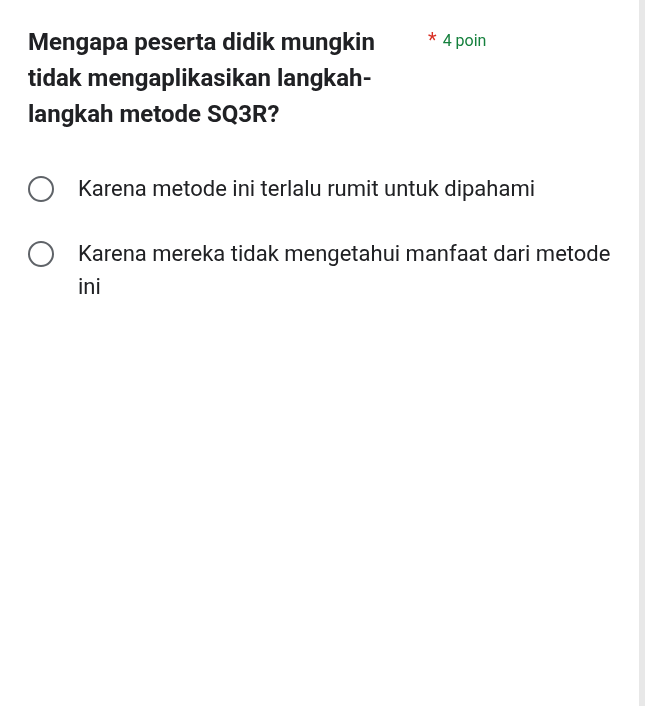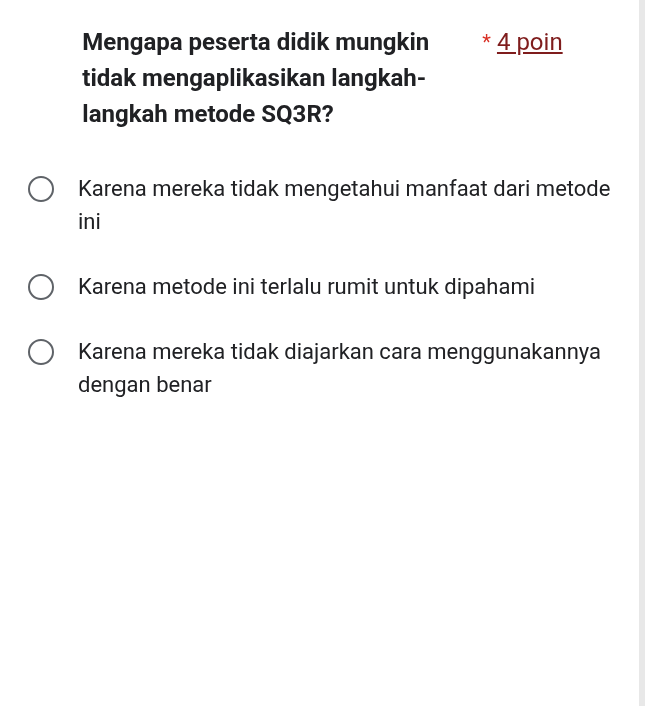--- a/index.html
+++ b/index.html
@@ -13,21 +13,21 @@
       height: 706px;
       background: #fff;
       position: relative;
     }
     .container {
       padding: 24px 28px;
       position: relative;
     }
     .header-row {
       display: flex;
-      justify-content: center;
+      justify-content: flex-start;
       align-items: flex-start;
       margin-bottom: 40px;
     }
     .question-text {
       font-size: 24px;
       font-weight: 700;
       color: #202124;
       line-height: 1.5;
       max-width: 400px;
     }
@@ -36,23 +36,22 @@
       align-items: center;
       gap: 6px;
       white-space: nowrap;
       padding-top: 4px;
     }
     .asterisk {
       color: #d93025;
       font-size: 20px;
     }
     .points-text {
-      color: #7f1d1d;
-      font-size: 24px;
-      text-decoration: underline;
+      color: #15803d;
+      font-size: 16px;
     }
     .options-list {
       display: flex;
       flex-direction: column;
       gap: 32px;
     }
     .option-row {
       display: flex;
       align-items: flex-start;
       gap: 24px;
@@ -89,26 +88,22 @@
     <div class="question-text">Mengapa peserta didik mungkin tidak mengaplikasikan langkah-langkah metode SQ3R?</div>
     <div class="points-wrapper">
       <span class="asterisk">*</span>
       <span class="points-text">4 poin</span>
     </div>
   </div>
 
   <div class="options-list">
     <div class="option-row">
       <div class="radio-circle"></div>
-      <div class="option-text">Karena mereka tidak mengetahui manfaat dari metode ini</div>
-    </div>
-    <div class="option-row">
-      <div class="radio-circle"></div>
       <div class="option-text">Karena metode ini terlalu rumit untuk dipahami</div>
     </div>
     <div class="option-row">
       <div class="radio-circle"></div>
-      <div class="option-text">Karena mereka tidak diajarkan cara menggunakannya dengan benar</div>
+      <div class="option-text">Karena mereka tidak mengetahui manfaat dari metode ini</div>
     </div>
   </div>
 </div>
 
 <div class="right-edge"></div>
 
 </body></html>

